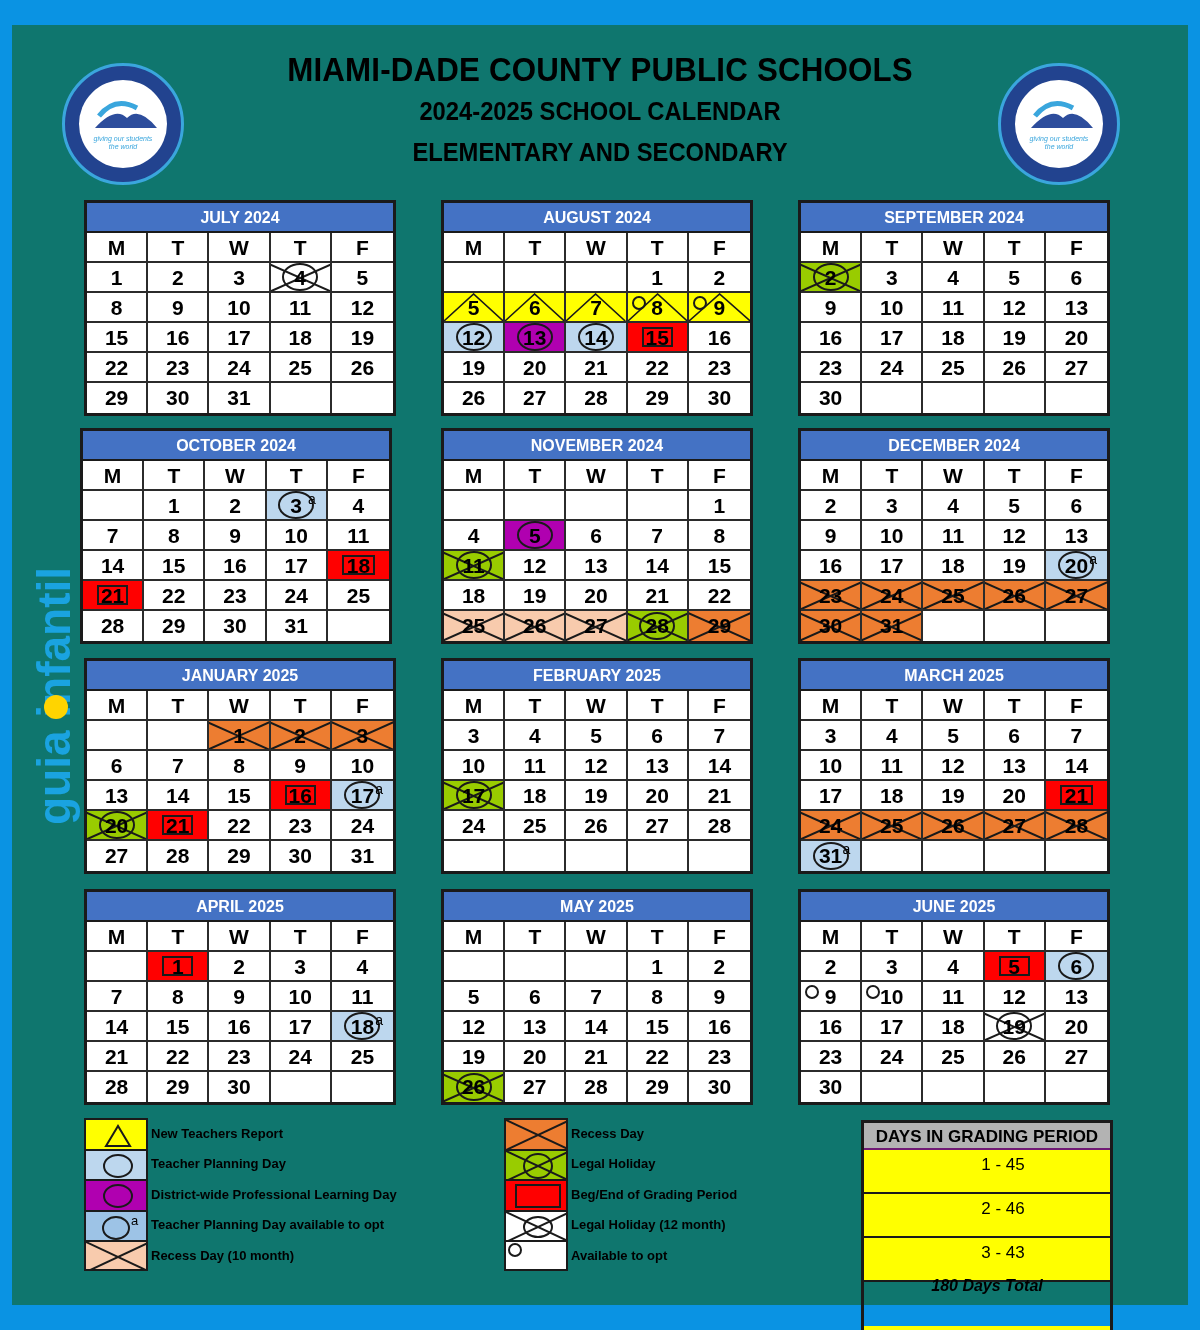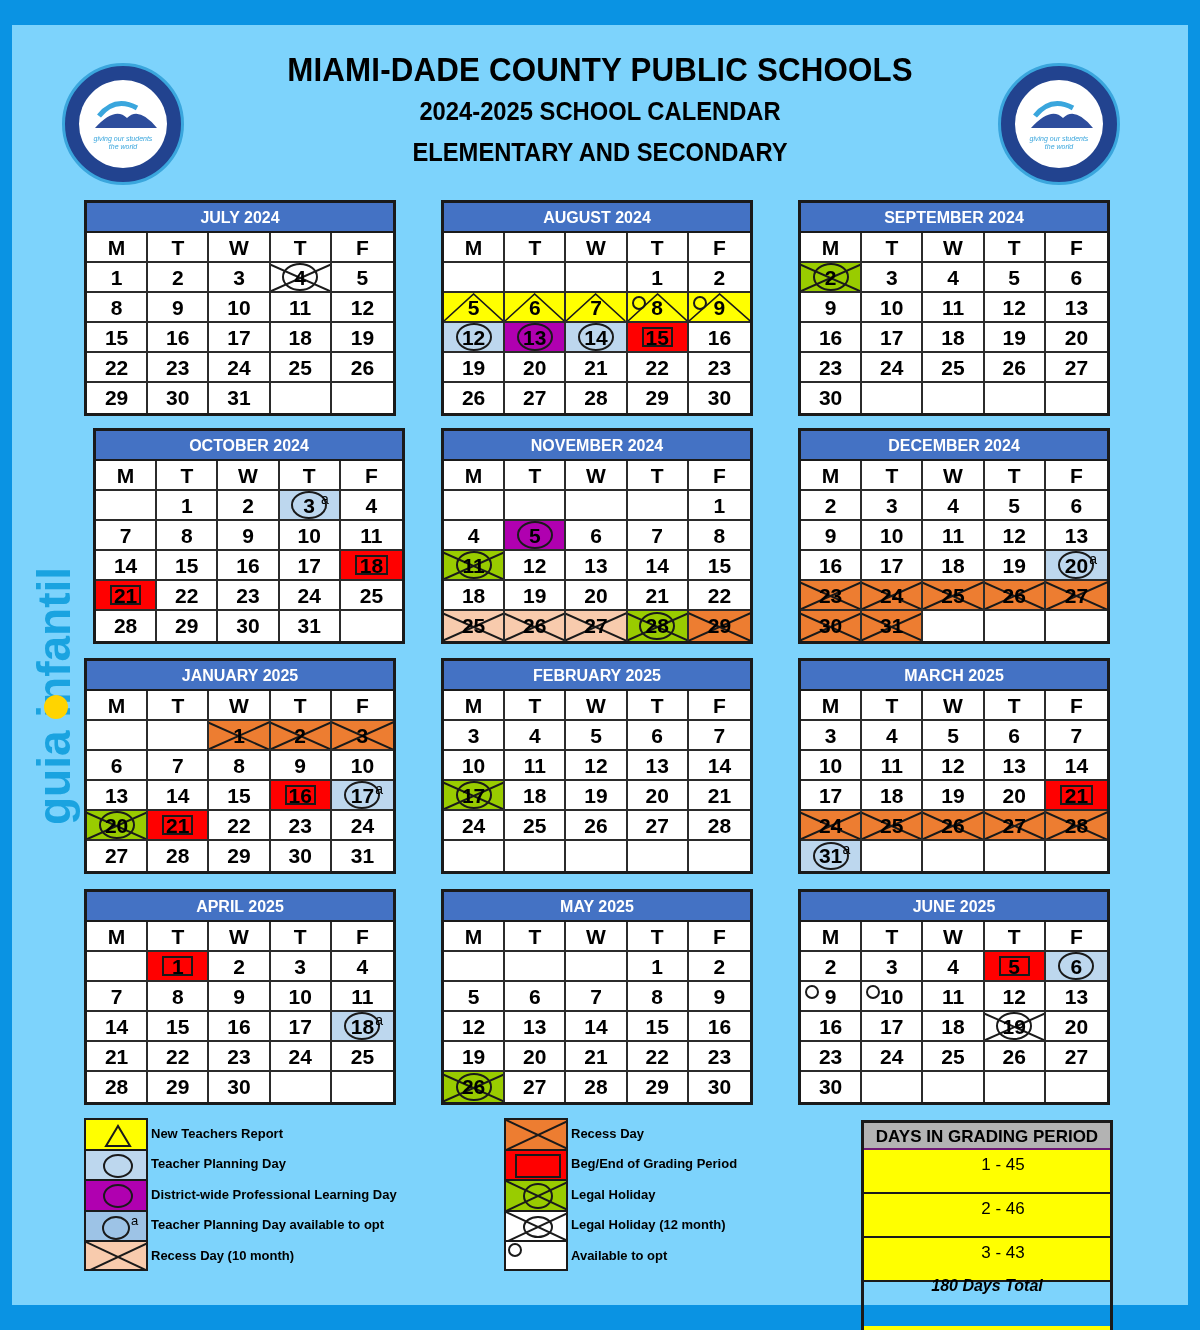--- a/index.html
+++ b/index.html
@@ -7,21 +7,21 @@
   body {
     background: #0a93e3;
     font-family: "Liberation Sans", sans-serif;
     position: relative;
     overflow: hidden;
   }
   .page {
     position: absolute;
     left: 12px; top: 25px;
     width: 1176px; height: 1280px;
-    background: #7dd3fc;
+    background: #0f766e;
   }
   .logo {
     position: absolute;
     width: 122px; height: 122px;
     border-radius: 50%;
     background: #22438f;
     border: 3px solid #3aa6dd;
   }
   .logo svg { position: absolute; left: 0; top: 0; }
   .title-block {
@@ -299,21 +299,21 @@
           <div class="cell"><span class="num">25</span></div>
           <div class="cell"><span class="num">26</span></div>
           <div class="cell"><span class="num">27</span></div>
           <div class="cell lastrow"><span class="num">30</span></div>
           <div class="cell lastrow"><span class="num"></span></div>
           <div class="cell lastrow"><span class="num"></span></div>
           <div class="cell lastrow"><span class="num"></span></div>
           <div class="cell lastrow"><span class="num"></span></div>
         </div>
       </div>
-      <div class="month" style="left: 81px; top: 403px;">
+      <div class="month" style="left: 68px; top: 403px;">
         <div class="month-head">OCTOBER 2024</div>
         <div class="grid">
           <div class="cell dow">M</div>
           <div class="cell dow">T</div>
           <div class="cell dow">W</div>
           <div class="cell dow">T</div>
           <div class="cell dow">F</div>
           <div class="cell"><span class="num"></span></div>
           <div class="cell"><span class="num">1</span></div>
           <div class="cell"><span class="num">2</span></div>
@@ -680,36 +680,36 @@
             <rect width="64" height="30" fill="#ed7d31"></rect>
             <line x1="0" y1="0" x2="64" y2="30" stroke="#1a1a1a" stroke-width="2"></line>
             <line x1="64" y1="0" x2="0" y2="30" stroke="#1a1a1a" stroke-width="2"></line>
           </svg>
         </div>
         <span class="legend-label">Recess Day</span>
       </div>
       <div class="legend-row">
         <div class="swatch">
           <svg width="64" height="30" viewBox="0 0 64 30">
-            <rect width="64" height="30" fill="#ff0000"></rect>
-            <rect x="10" y="4" width="44" height="22" fill="none" stroke="#1a1a1a" stroke-width="2"></rect>
-          </svg>
-        </div>
-        <span class="legend-label">Beg/End of Grading Period</span>
-      </div>
-      <div class="legend-row">
-        <div class="swatch">
-          <svg width="64" height="30" viewBox="0 0 64 30">
             <rect width="64" height="30" fill="#99cc00"></rect>
             <ellipse cx="32" cy="15" rx="14" ry="12" fill="none" stroke="#1a1a1a" stroke-width="2"></ellipse>
             <line x1="0" y1="0" x2="64" y2="30" stroke="#1a1a1a" stroke-width="2"></line>
             <line x1="64" y1="0" x2="0" y2="30" stroke="#1a1a1a" stroke-width="2"></line>
           </svg>
         </div>
         <span class="legend-label">Legal Holiday</span>
+      </div>
+      <div class="legend-row">
+        <div class="swatch">
+          <svg width="64" height="30" viewBox="0 0 64 30">
+            <rect width="64" height="30" fill="#ff0000"></rect>
+            <rect x="10" y="4" width="44" height="22" fill="none" stroke="#1a1a1a" stroke-width="2"></rect>
+          </svg>
+        </div>
+        <span class="legend-label">Beg/End of Grading Period</span>
       </div>
       <div class="legend-row">
         <div class="swatch">
           <svg width="64" height="30" viewBox="0 0 64 30">
             <rect width="64" height="30" fill="#ffffff"></rect>
             <ellipse cx="32" cy="15" rx="14" ry="10" fill="none" stroke="#1a1a1a" stroke-width="2"></ellipse>
             <line x1="0" y1="0" x2="64" y2="30" stroke="#1a1a1a" stroke-width="2"></line>
             <line x1="64" y1="0" x2="0" y2="30" stroke="#1a1a1a" stroke-width="2"></line>
           </svg>
         </div>

